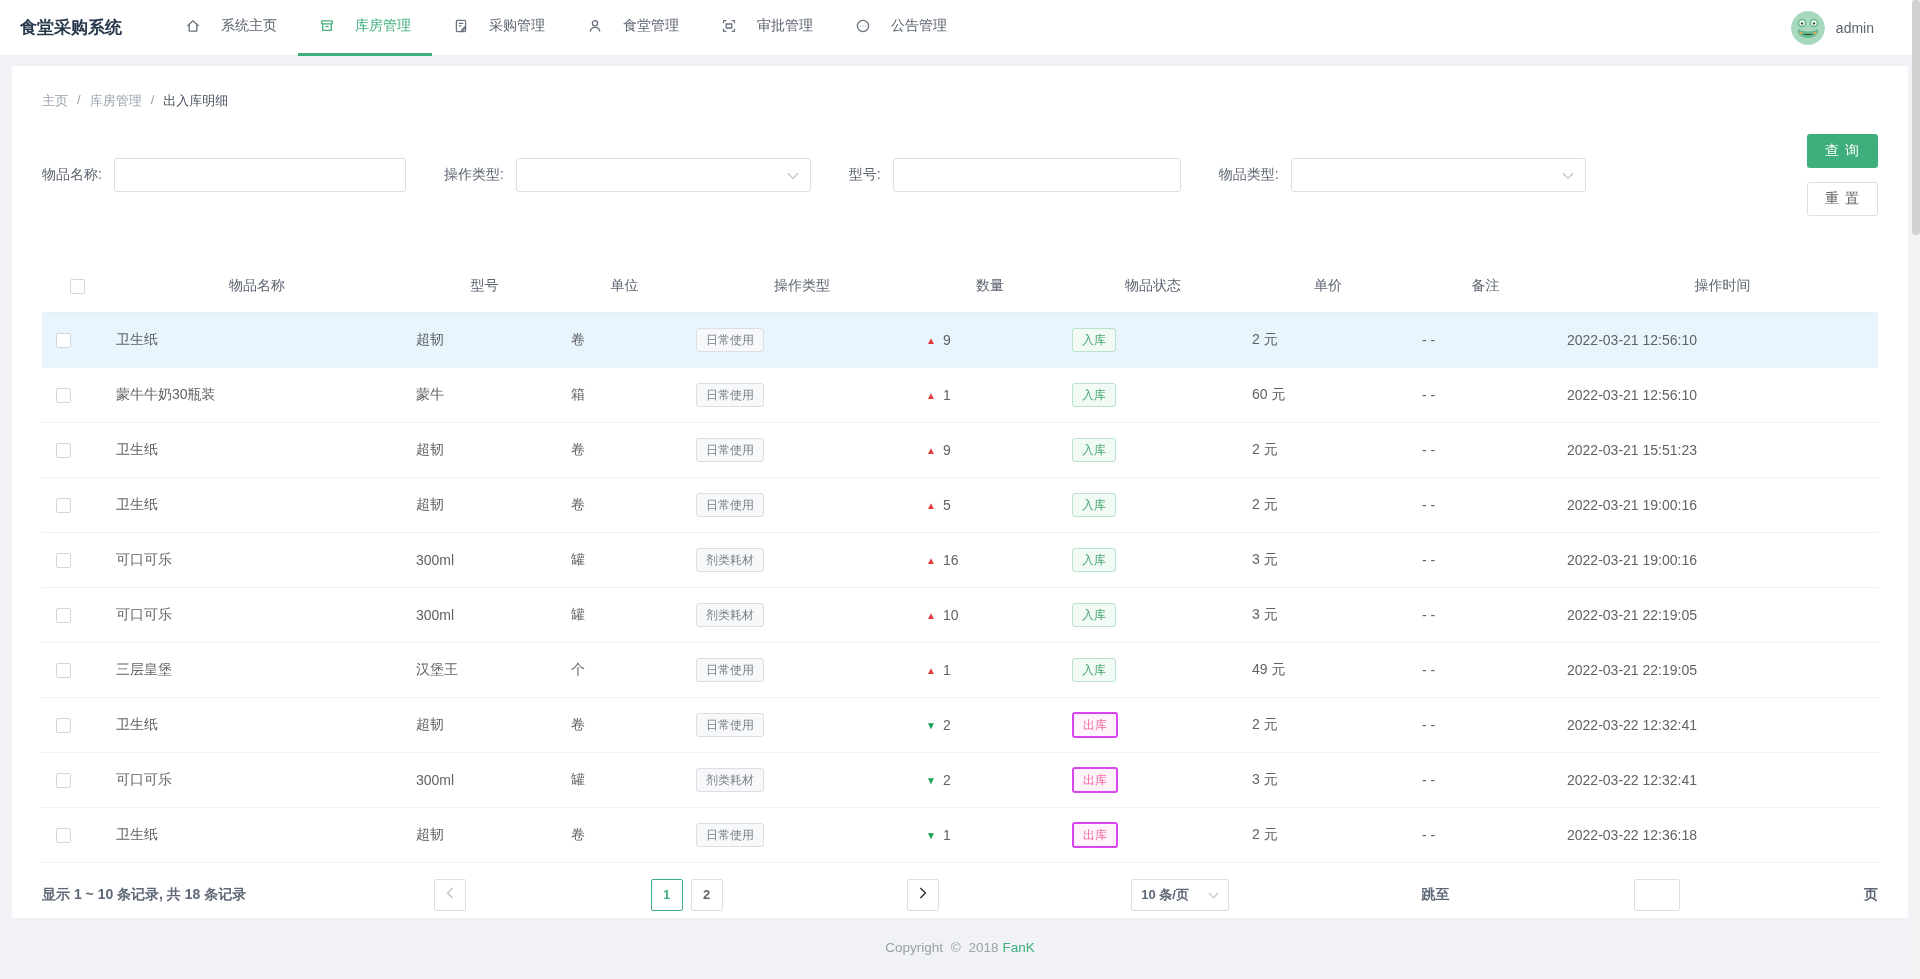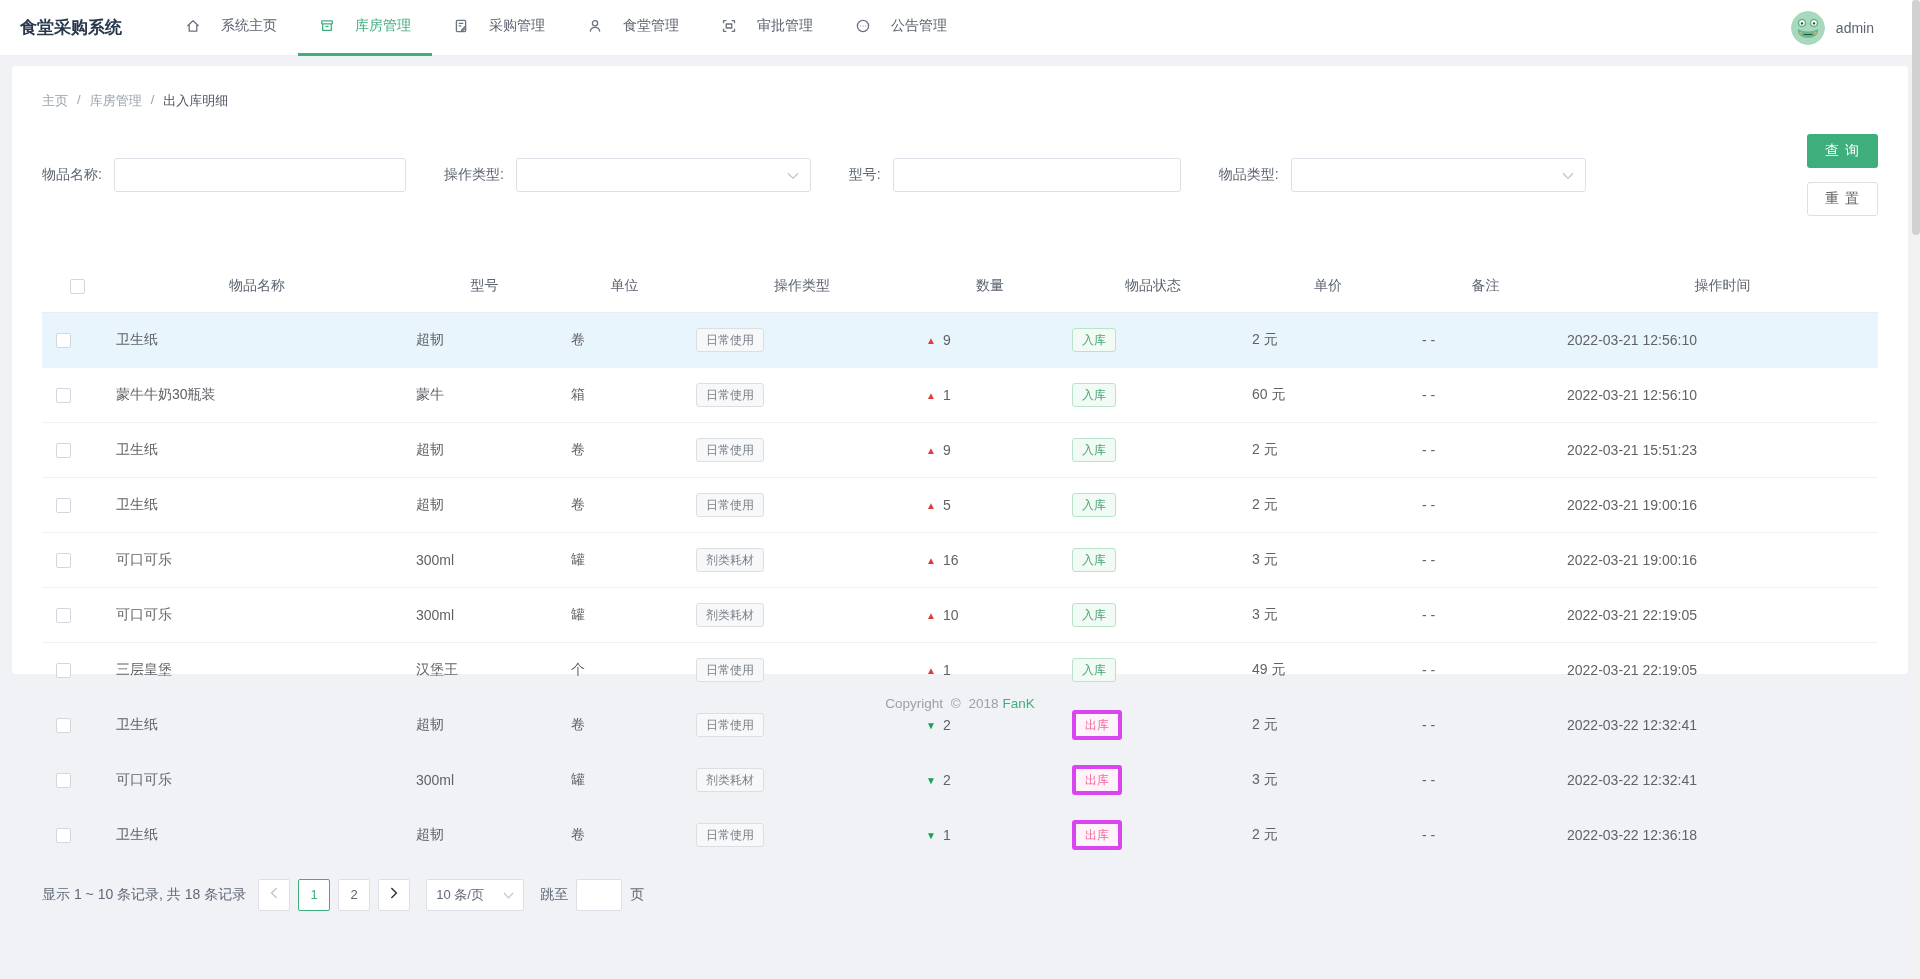--- a/index.html
+++ b/index.html
@@ -18,21 +18,21 @@
     color:#5c6470; cursor:pointer; border-bottom:3px solid transparent; }
   .nav-item .nav-icon { display:flex; color:#6b7380; }
   .nav-item.active { color:#3eaf7c; border-bottom-color:#3eaf7c; }
   .nav-item.active .nav-icon { color:#3eaf7c; }
   .user-area { margin-left:auto; display:flex; align-items:center; gap:11px;
     padding-right:46px; cursor:pointer; }
   .user-name { color:#5c6470; font-size:14px; }
   .avatar { width:34px; height:34px; border-radius:50%; overflow:hidden; display:flex; }
   
   .card { background:#fff; margin:10px 12px 0; border-radius:4px;
-    padding:26px 30px 0; height:608px; }
+    padding:26px 30px 0; height:852px; }
   .breadcrumb { display:flex; gap:9px; font-size:13px; color:#99a2ae; }
   .breadcrumb .crumb { cursor:pointer; }
   .breadcrumb .current { color:#4a5260; cursor:default; }
   
   .filter-bar { display:flex; align-items:center; margin-top:24px; }
   .fgroup { display:flex; align-items:center; }
   .fgroup + .fgroup { margin-left:38px; }
   .fgroup label { margin-right:12px; color:#5c6470; white-space:nowrap; }
   .text-input { width:292px; height:34px; border:1px solid #dcdfe6; border-radius:3px;
     padding:0 10px; font:inherit; color:#606266; outline:none; background:#fff; }
@@ -51,27 +51,27 @@
     padding:0 0 0 18px; border-bottom:1px solid #e9ecf0; }
   td { height:55px; padding:0 0 0 18px; border-bottom:1px solid #eef1f5; color:#606266;
     white-space:nowrap; overflow:hidden; }
   tr.highlight td { background:#e8f5fc; }
   .col-checkbox { padding-left:14px !important; }
   .checkbox { width:15px; height:15px; border:1px solid #d2d6de; border-radius:2px;
     display:inline-block; background:#fff; vertical-align:middle; cursor:pointer; }
   .tag { display:inline-block; font-size:12px; border-radius:3px; padding:5px 9px; line-height:1; }
   .tag-type { background:#f7f8fa; border:1px solid #dcdee2; color:#7a8088; }
   .tag-in  { background:#f1faf4; border:1px solid #b9e4c9; color:#43a36f; }
-  .tag-out { background:#fff4f9; border:4px solid #d946ef; color:#f0659e; }
+  .tag-out { background:#fff4f9; border:2px solid #d946ef; color:#f0659e; }
   .arrow { font-size:10px; margin-right:7px; vertical-align:1px; }
   .arrow-up::before   { content:"▲"; color:#e23b3b; }
   .arrow-down::before { content:"▼"; color:#18a058; }
   
-  .pagination { display:flex; align-items:center; justify-content:flex-start;
-    gap:8px; margin-top:16px; color:#5f6877; }
+  .pagination { display:flex; align-items:center; justify-content:space-between;
+    gap:8px; margin-top:16px; color:#5f6877;font-weight:bold; }
   .pg-summary { margin-right:4px; }
   .pg-btn { min-width:32px; height:32px; border:1px solid #dcdfe6; border-radius:2px;
     background:#fff; display:inline-flex; align-items:center; justify-content:center;
     font:inherit; font-size:13px; color:#606266; cursor:pointer; }
   .pg-btn.active { border-color:#3eaf7c; color:#3eaf7c; }
   .pg-btn.disabled { cursor:default; }
   #page-buttons { display:inline-flex; gap:8px; }
   .page-size { width:98px; height:32px; border:1px solid #dcdfe6; border-radius:2px;
     display:flex; align-items:center; justify-content:space-between; padding:0 9px;
     font-size:13px; cursor:pointer; margin-left:8px; background:#fff; }

